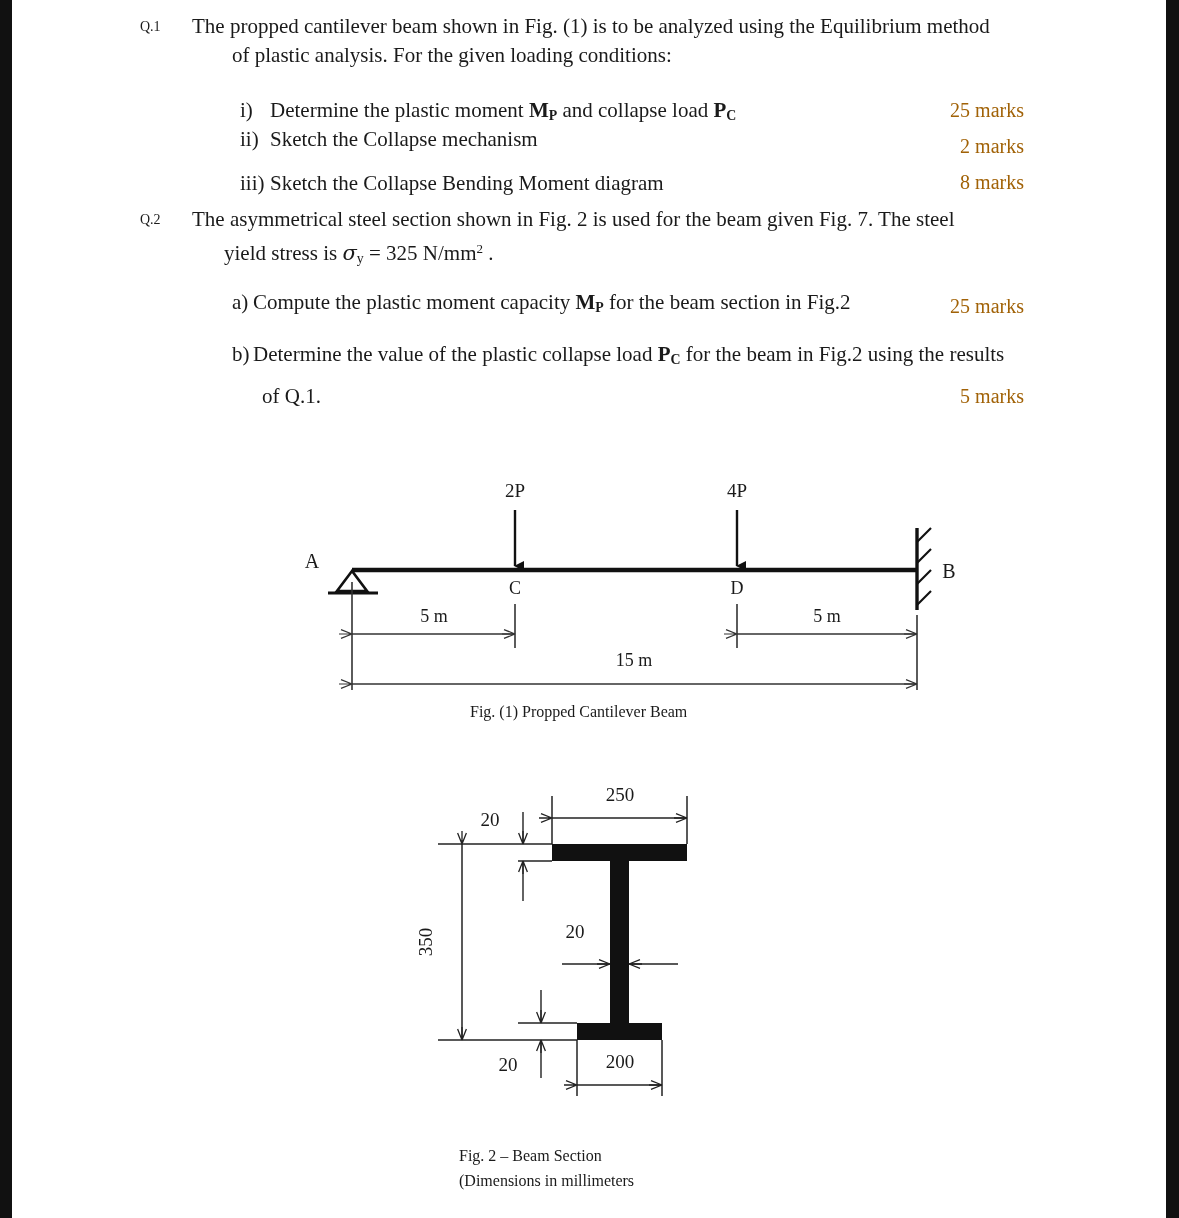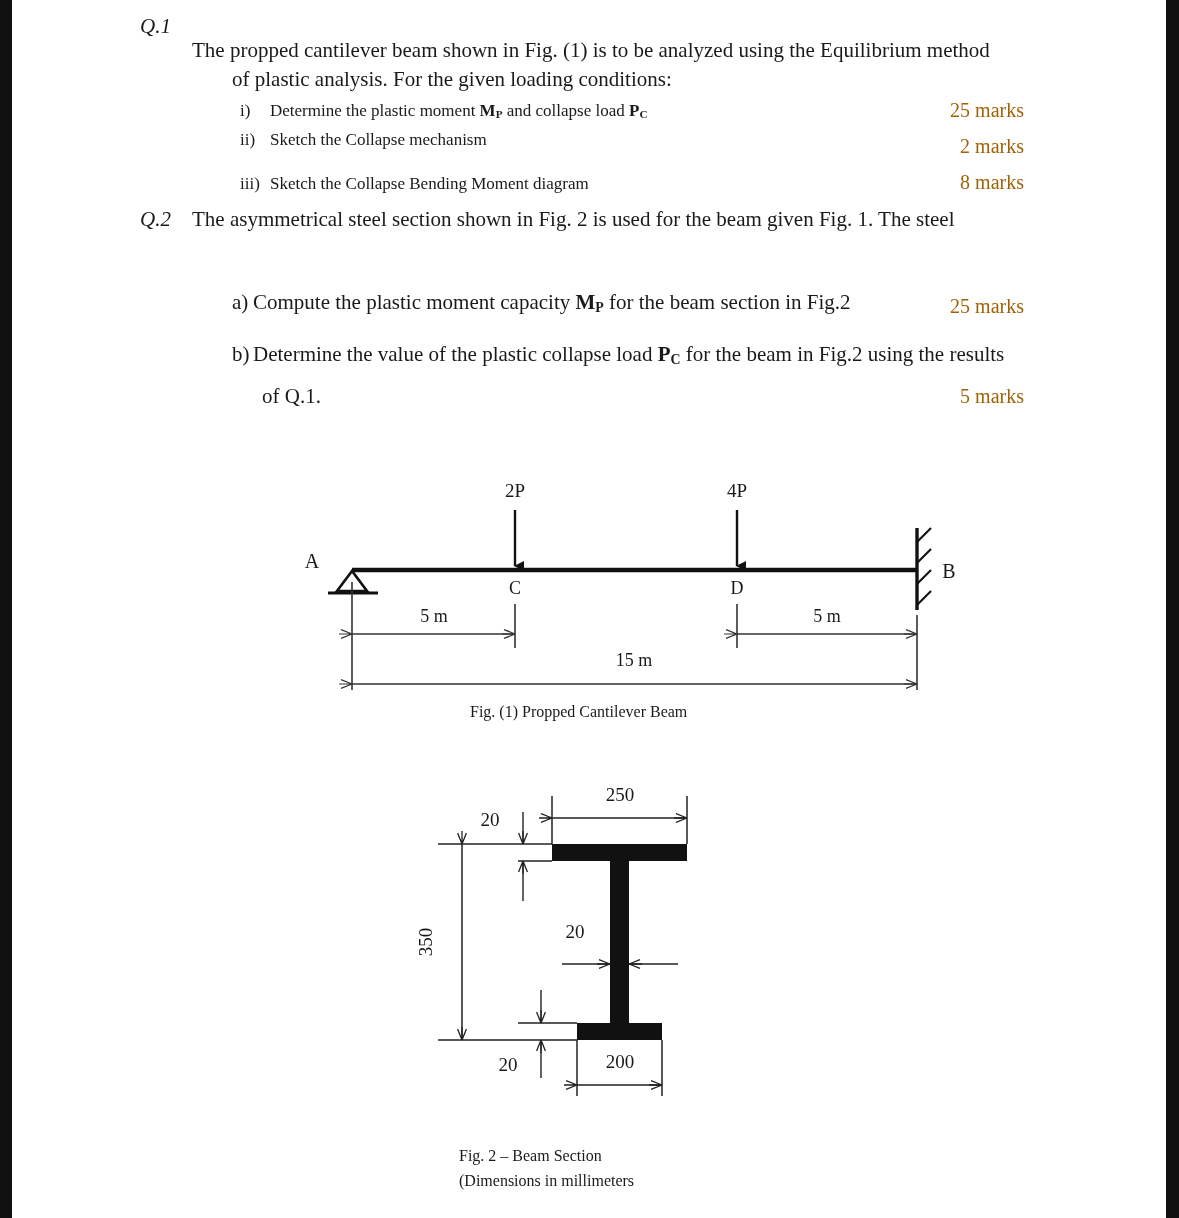--- a/index.html
+++ b/index.html
@@ -31,44 +31,43 @@
     position: absolute;
     left: 12px;
     top: 0;
     width: 1154px;
     height: 1218px;
     background: #ffffff;
   }
 
   .q-num {
     position: absolute;
-    font-size: 21px;
-    line-height: 29px;
-    white-space: nowrap;
-    font-style: italic;
+    font-size: 14px;
+    line-height: 29px;
+    white-space: nowrap;
   }
   .q-body {
     position: absolute;
     font-size: 21px;
     line-height: 29px;
   }
   .q-body p { margin: 0; }
 
   .marks {
     position: absolute;
     color: #a16207;
     font-size: 20px;
     line-height: 26px;
     white-space: nowrap;
     text-align: right;
   }
 
   .li-row {
     position: absolute;
-    font-size: 17px;
+    font-size: 21px;
     line-height: 29px;
     white-space: nowrap;
   }
   .li-marker { display: inline-block; width: 30px; }
   .li-marker.wide { width: 30px; margin-top: 15px; }
 
   .sub-item {
     position: absolute;
     font-size: 21px;
     line-height: 29px;
@@ -102,21 +101,21 @@
 </head>
 <body>
 
 <div class="scan-edge-left"></div>
 <div class="scan-edge-right"></div>
 
 <div class="page">
 
   <div class="q-num" style="left:128px; top:12px;">Q.1</div>
 
-  <div class="q-body" style="left:180px; top:12px; width:880px;margin-top:24px;">
+  <div class="q-body" style="left:180px; top:12px; width:880px;">
     <p>The propped cantilever beam shown in Fig. (1) is to be analyzed using the Equilibrium method</p>
     <p style="margin-left:40px;">of plastic analysis. For the given loading conditions:</p>
   </div>
 
   <div class="li-row" style="left:228px; top:96px;">
     <span class="li-marker">i)</span><span>Determine the plastic moment </span><b class="sym">M</b><sub class="sb">P</sub><span> and collapse load </span><b class="sym">P</b><sub class="sb">C</sub>
   </div>
 
   <div class="li-row" style="left:228px; top:125px;">
     <span class="li-marker">ii)</span><span>Sketch the Collapse mechanism</span>
@@ -126,21 +125,22 @@
     <span class="li-marker wide">iii)</span><span>Sketch the Collapse Bending Moment diagram</span>
   </div>
 
   <div class="marks" style="left:830px; top:97px; width:182px;">25 marks</div>
   <div class="marks" style="left:830px; top:133px; width:182px;">2 marks</div>
   <div class="marks" style="left:830px; top:169px; width:182px;">8 marks</div>
 
   <div class="q-num" style="left:128px; top:205px;">Q.2</div>
 
   <div class="q-body" style="left:180px; top:205px; width:880px;">
-    <p>The asymmetrical steel section shown in Fig. 2 is used for the beam given Fig. 1. The steel</p>
+    <p>The asymmetrical steel section shown in Fig. 2 is used for the beam given Fig. 7. The steel</p>
+    <p style="margin-left:32px;"><span>yield stress is </span><i class="gk">σ</i><sub class="sb" style="font-weight:normal;">y</sub><span>  = 325 N/mm</span><sup class="sp">2</sup><span> .</span></p>
   </div>
 
   <div class="sub-item" style="left:220px; top:288px; width:700px;">
     <span class="sub-label">a)</span>
     <span class="sub-text"><span>Compute the plastic moment capacity </span><b class="sym">M</b><sub class="sb">P</sub><span> for the beam section in Fig.2</span></span>
   </div>
   <div class="marks" style="left:830px; top:293px; width:182px;">25 marks</div>
 
   <div class="sub-item" style="left:220px; top:340px; width:840px;">
     <span class="sub-label">b)</span>

